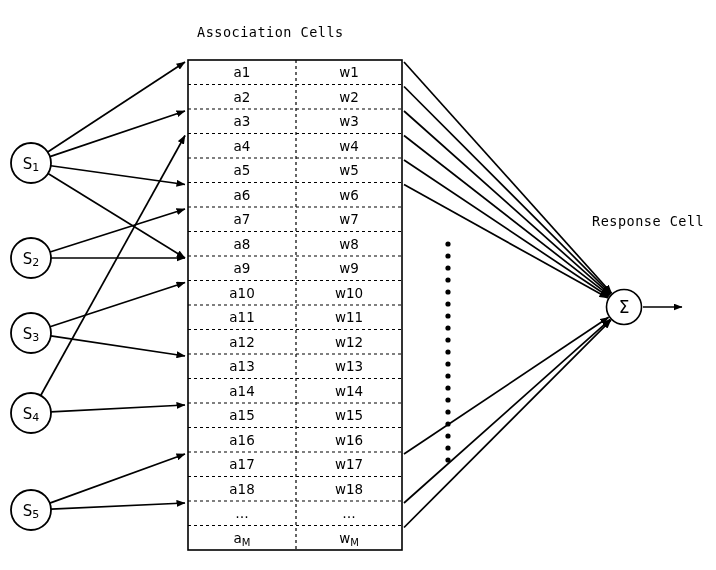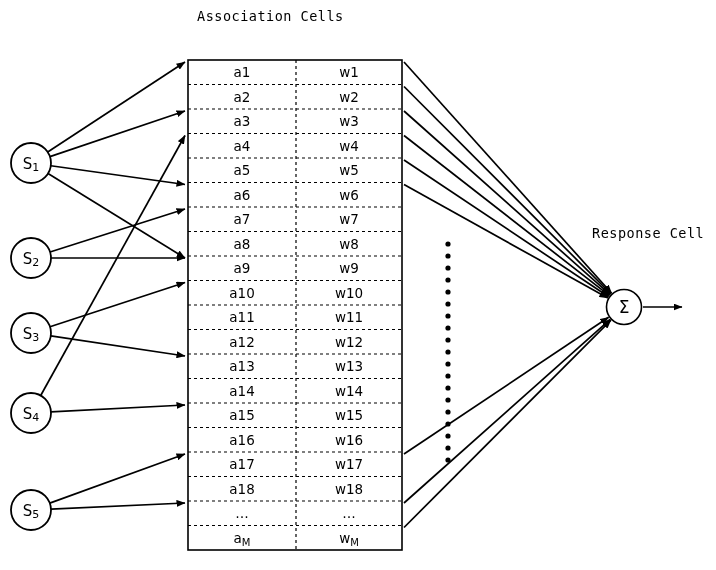--- a/index.html
+++ b/index.html
@@ -26,30 +26,30 @@
   .label-text {
     position: absolute;
     font-family: "DejaVu Sans Mono", "Liberation Mono", monospace;
     font-size: 13.5px;
     letter-spacing: 0.5px;
     color: #000000;
     white-space: nowrap;
   }
   #title-association {
     left: 197px;
-    top: 8px;
+    top: 24px;
     text-align: center;
   }
   #label-sensory {
     left: 8px;
     top: 87px;
   }
   #label-response {
     left: 592px;
-    top: 225px;
+    top: 213px;
   }
   .cell-text {
     font-family: "DejaVu Sans", "Liberation Sans", sans-serif;
     font-size: 15px;
     fill: #000000;
     text-anchor: middle;
     dominant-baseline: middle;
   }
   .cell-sub {
     font-size: 11px;

